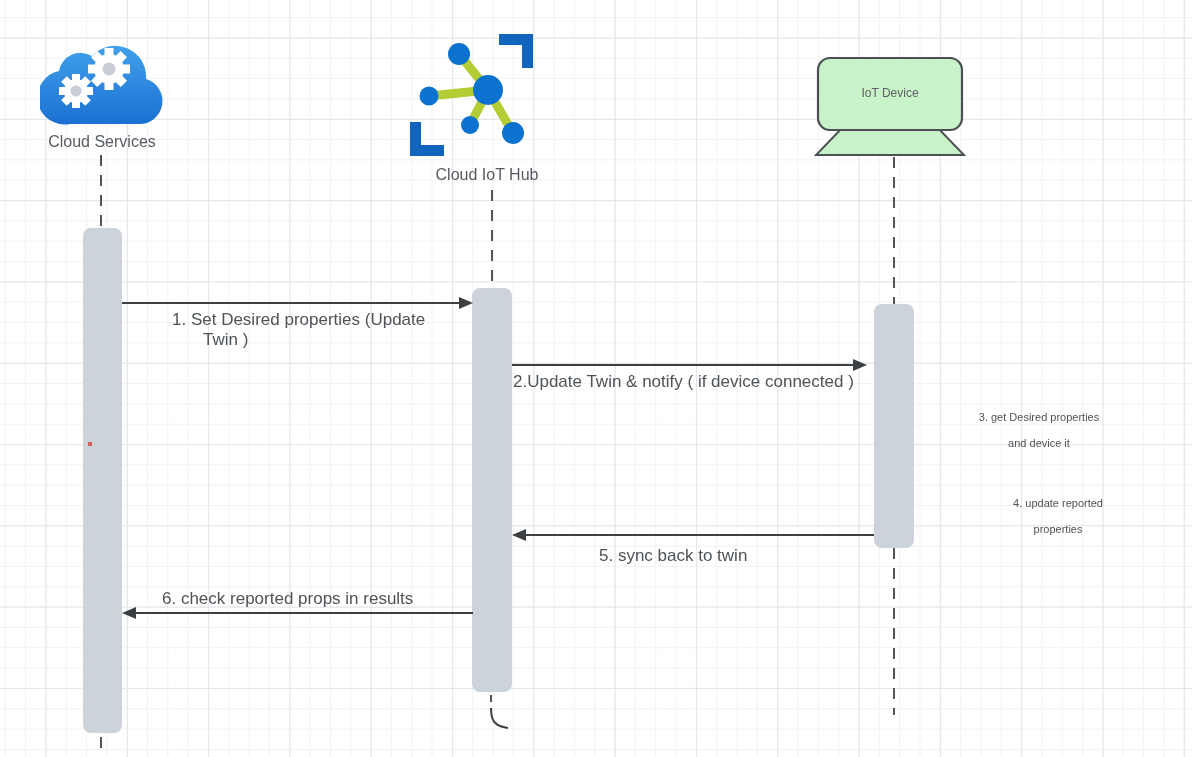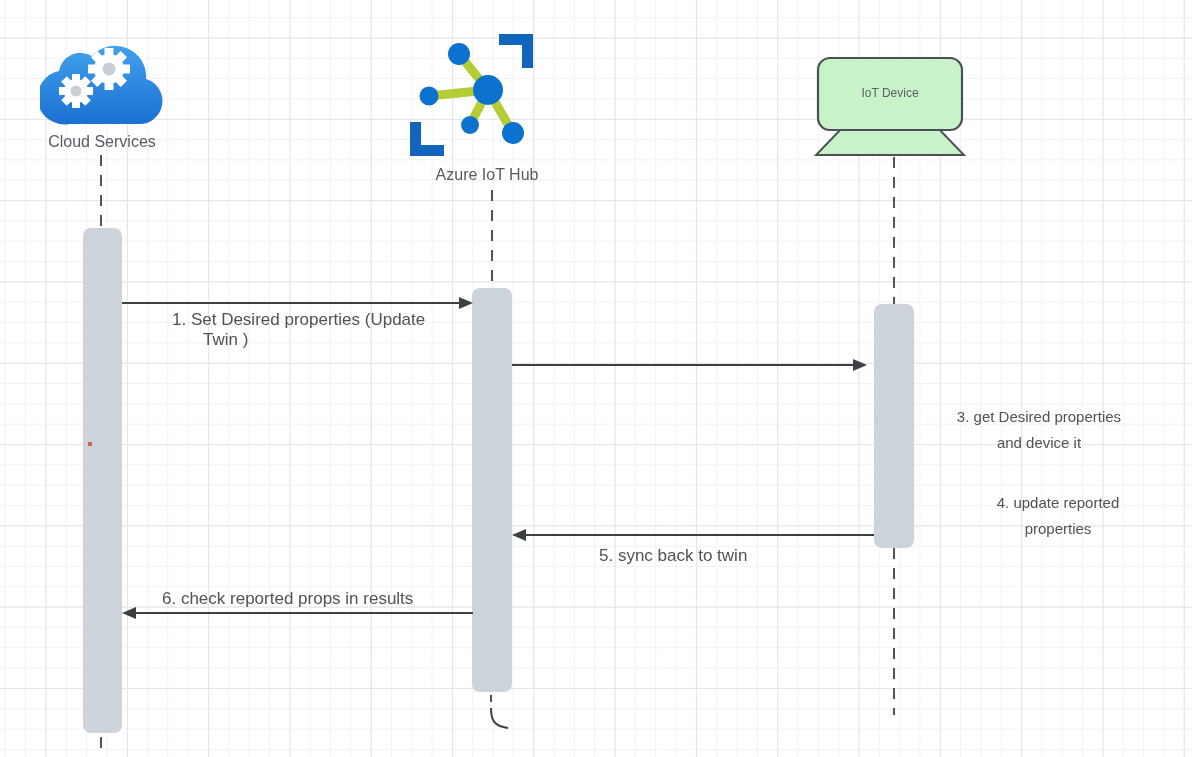--- a/index.html
+++ b/index.html
@@ -10,21 +10,21 @@
       linear-gradient(to right, #e4e5e9 1px, transparent 1px),
       linear-gradient(to bottom, #e4e5e9 1px, transparent 1px),
       linear-gradient(to right, #f2f2f5 1px, transparent 1px),
       linear-gradient(to bottom, #f2f2f5 1px, transparent 1px);
     background-size: 81.3px 81.3px, 81.3px 81.3px, 20.33px 20.33px, 20.33px 20.33px;
     background-position: 45.6px 0, 0 37.6px, 4.7px 0, 0 17.1px;
     font-family:"Liberation Sans", sans-serif;
   }
   .actor-label { position:absolute; text-align:center; font-size:16px; color:#565b61; z-index:2; }
   .msg { position:absolute; font-size:17px; color:#4e5357; line-height:20px; z-index:1; white-space:nowrap; }
-  .note { position:absolute; font-size:15px; color:#4e5357; line-height:26px; text-align:center; z-index:1; }
+  .note { position:absolute; font-size:11px; color:#4e5357; line-height:26px; text-align:center; z-index:1; }
   .lifeline {
     position:absolute; width:2px; z-index:0;
     background:repeating-linear-gradient(to bottom, #515559 0 11px, transparent 11px 20px);
   }
   .bar { position:absolute; width:40px; background:#ccd3db; border-radius:8px; z-index:2; }
   .aline { position:absolute; height:2px; background:#3d4043; z-index:3; }
   .ahead-r { position:absolute; width:0; height:0; border-top:6px solid transparent; border-bottom:6px solid transparent; border-left:14px solid #3d4043; z-index:3; }
   .ahead-l { position:absolute; width:0; height:0; border-top:6px solid transparent; border-bottom:6px solid transparent; border-right:14px solid #3d4043; z-index:3; }
   .device-label { position:absolute; text-align:center; font-size:12px; color:#5c6166; z-index:3; }
   .red-dot { position:absolute; width:4px; height:4px; background:#d95f5f; z-index:4; }
@@ -86,21 +86,21 @@
       <circle cx="54" cy="29" r="11"></circle>
       <circle cx="24" cy="71" r="9.5"></circle>
       <circle cx="65" cy="100" r="9"></circle>
       <circle cx="108" cy="108" r="11"></circle>
     </g>
     <g fill="#1165bd">
       <path d="M94 9 h34 v34 h-11 v-23 h-23 z"></path>
       <path d="M5 97 h11 v23 h23 v11 H5 z"></path>
     </g>
   </svg>
-  <div class="actor-label" style="left:395px; top:166px; width:184px;">Azure IoT Hub</div>
+  <div class="actor-label" style="left:395px; top:166px; width:184px;">Cloud IoT Hub</div>
 
   <svg class="shape" style="left:814px; top:56px;" width="152" height="102" viewBox="0 0 152 102">
     <path d="M30 70 L2 99 H150 L122 70 Z" fill="#c8f2c7" stroke="#4a5056" stroke-width="2"></path>
     <rect x="4" y="2" width="144" height="72" rx="12" fill="#c8f2c7" stroke="#4a5056" stroke-width="2.2"></rect>
   </svg>
   <div class="device-label" style="left:814px; top:86px; width:152px;">IoT Device</div>
 
   <div class="lifeline" style="left:100px; top:155px; height:73px;"></div>
   <div class="lifeline" style="left:100px; top:737px; height:20px;"></div>
   <div class="lifeline" style="left:491px; top:190px; height:98px;"></div>
@@ -123,20 +123,21 @@
   </div>
   <div class="msg" style="left:172px; top:310px;">
     <div>1. Set Desired properties (Update</div>
     <div style="margin-left:31px;">Twin )</div>
   </div>
 
   <div>
     <div class="aline" style="left:512px; top:364px; width:341px;"></div>
     <div class="ahead-r" style="left:853px; top:359px;"></div>
   </div>
+  <div class="msg" style="left:513px; top:372px;">2.Update Twin &amp; notify ( if device connected )</div>
 
   <div class="note" style="left:920px; top:404px; width:238px;">
     <div>3. get Desired properties</div>
     <div>and device it</div>
   </div>
   <div class="note" style="left:958px; top:490px; width:200px;">
     <div>4. update reported</div>
     <div>properties</div>
   </div>
 

